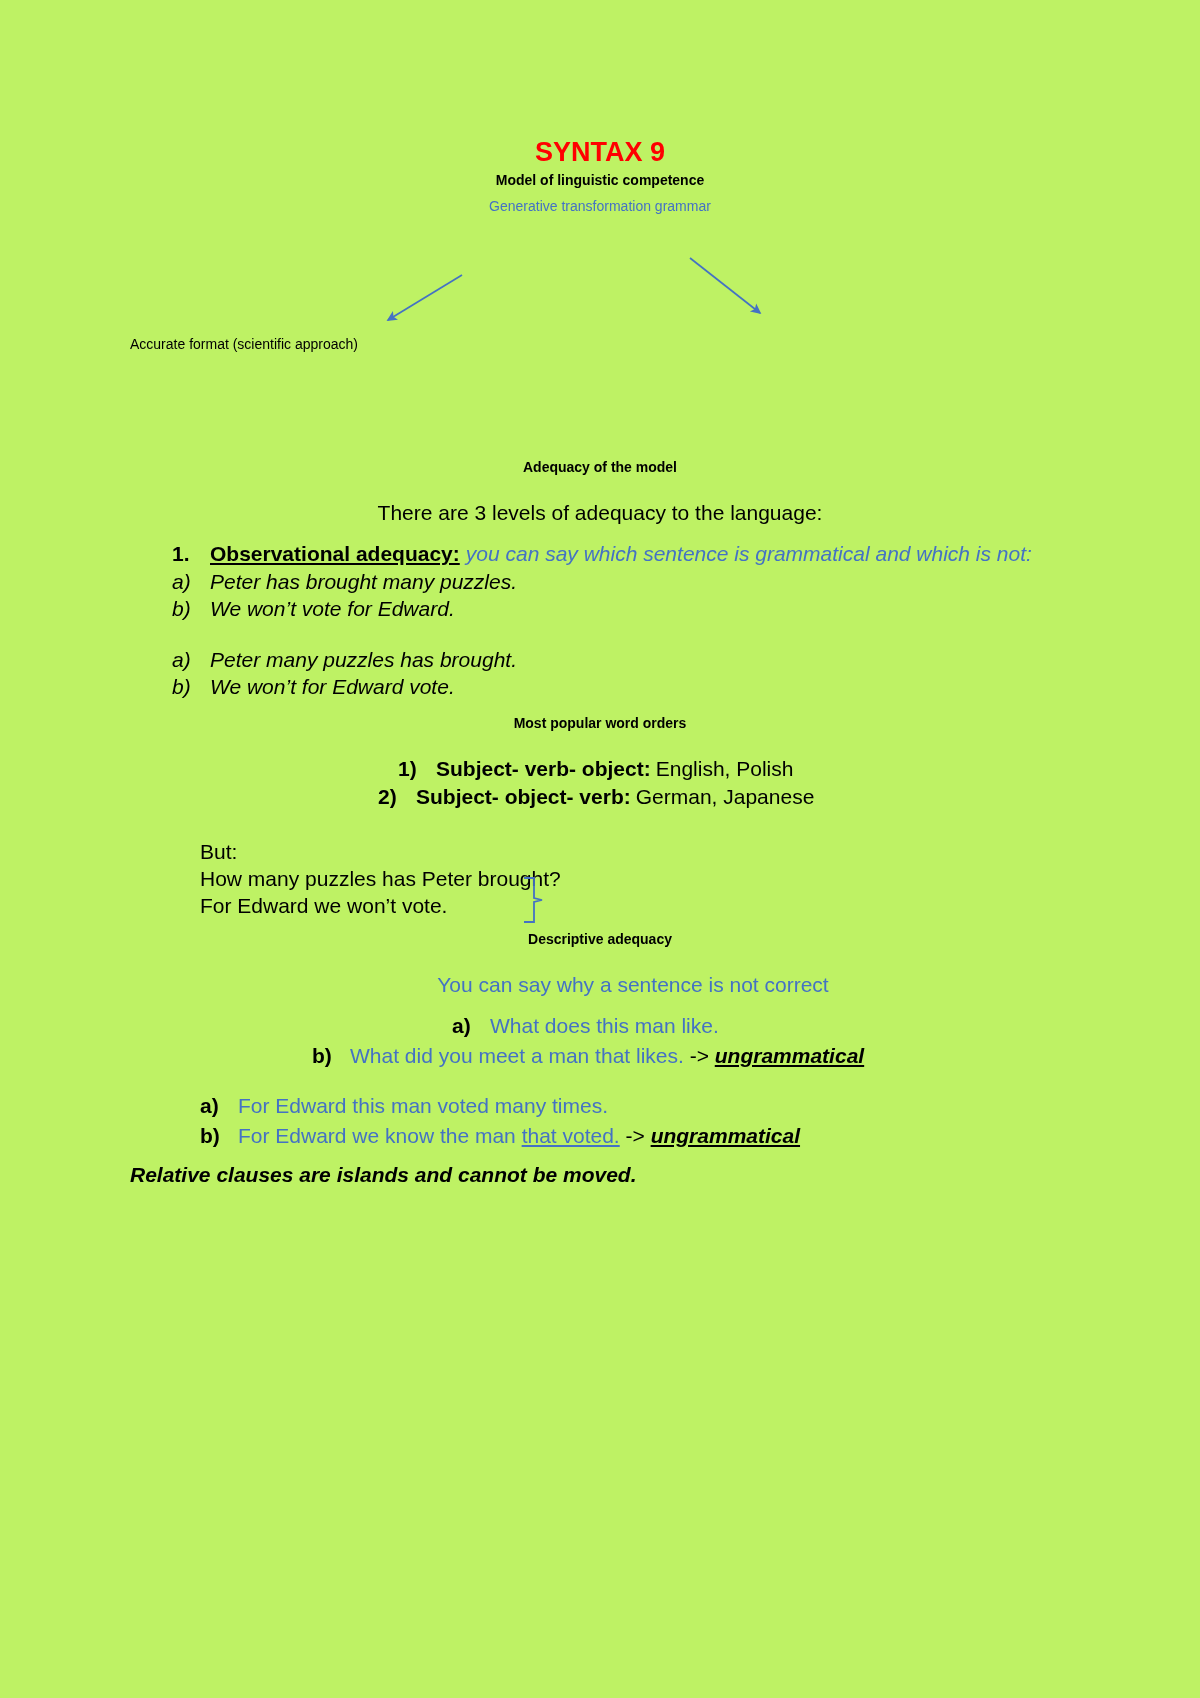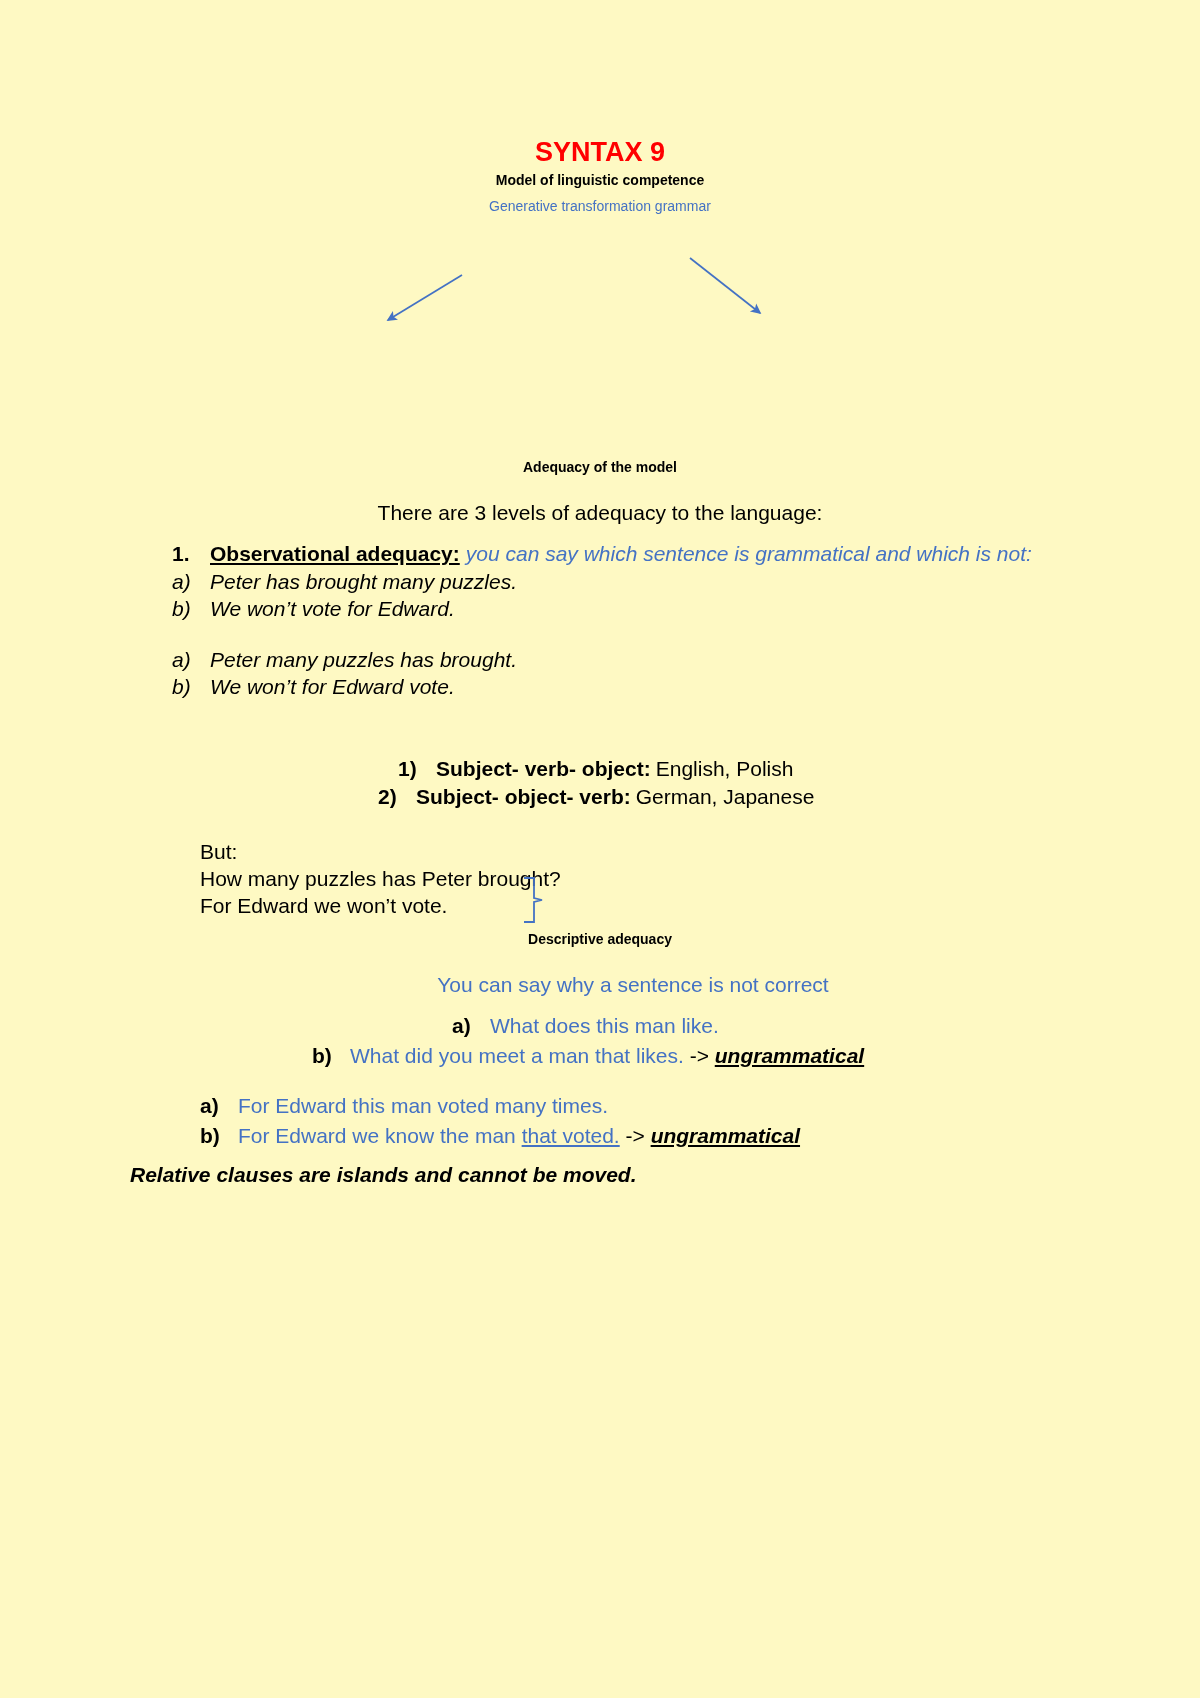--- a/index.html
+++ b/index.html
@@ -4,21 +4,21 @@
 <style>
   html, body {
     margin: 0;
     padding: 0;
     background: #ffffff;
   }
   .page {
     position: relative;
     width: 1200px;
     height: 1698px;
-    background: #fef9c3;
+    background: #bef264;
     font-family: "Liberation Sans", sans-serif;
     color: #000000;
     overflow: hidden;
   }
 
   
   .t {
     position: absolute;
     white-space: nowrap;
     line-height: 1.18;
@@ -83,20 +83,21 @@
   <svg class="arrowLayer" viewBox="0 0 1200 1698">
     <defs>
       <marker id="ah" markerWidth="7" markerHeight="7" refX="5.2" refY="3.2" orient="auto">
         <path d="M0,0.2 L6.2,3.2 L0,6.2 L1.4,3.2 Z" fill="#4472C4"></path>
       </marker>
     </defs>
     <line x1="462" y1="275" x2="388" y2="320" stroke="#4472C4" stroke-width="1.7" marker-end="url(#ah)"></line>
     <line x1="690" y1="258" x2="760" y2="313" stroke="#4472C4" stroke-width="1.7" marker-end="url(#ah)"></line>
   </svg>
 
+  <div class="t fs22 black" style="left:130px; top:336px;">Accurate format  (scientific approach)</div>
 
 
   <div class="ctr fs22 bold black" style="left:0; top:459px; width:1200px;">Adequacy of the model</div>
 
   <div class="ctr fs21 black" style="left:0; top:501px; width:1200px;">There are 3 levels of adequacy to the language:</div>
 
   <div class="row" style="left:172px; top:542px;">
     <span class="marker mk-w-num bold black">1.</span><span class="bold uline black">Observational adequacy:</span><span class="ital blue" style="padding-left:6px;">you can say which sentence is grammatical and which is not:</span>
   </div>
 
@@ -107,20 +108,21 @@
     <span class="marker mk-w-let ital black">b)</span><span class="ital black">We won’t vote for Edward.</span>
   </div>
 
   <div class="row" style="left:172px; top:648px;">
     <span class="marker mk-w-let ital black">a)</span><span class="ital black">Peter many puzzles has brought.</span>
   </div>
   <div class="row" style="left:172px; top:675px;">
     <span class="marker mk-w-let ital black">b)</span><span class="ital black">We won’t for Edward vote.</span>
   </div>
 
+  <div class="ctr fs22 bold black" style="left:0; top:715px; width:1200px;">Most popular word orders</div>
 
   <div class="row" style="left:398px; top:757px;">
     <span class="marker mk-w-num bold black">1)</span><span class="bold black">Subject- verb- object:</span><span class="black" style="padding-left:5px;">English, Polish</span>
   </div>
   <div class="row" style="left:378px; top:785px;">
     <span class="marker mk-w-num bold black">2)</span><span class="bold black">Subject- object- verb:</span><span class="black" style="padding-left:5px;">German, Japanese</span>
   </div>
 
   <div class="t fs21 black" style="left:200px; top:840px;">But:</div>
   <div class="t fs21 black" style="left:200px; top:867px;">How many puzzles has Peter brought?</div>

